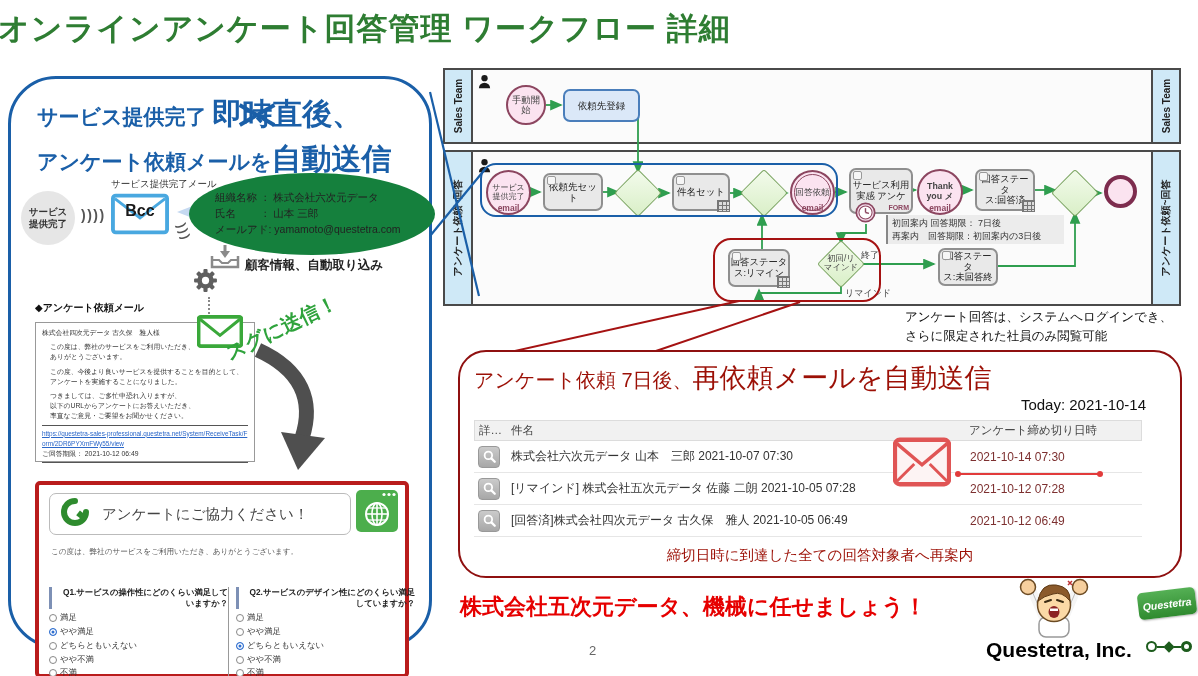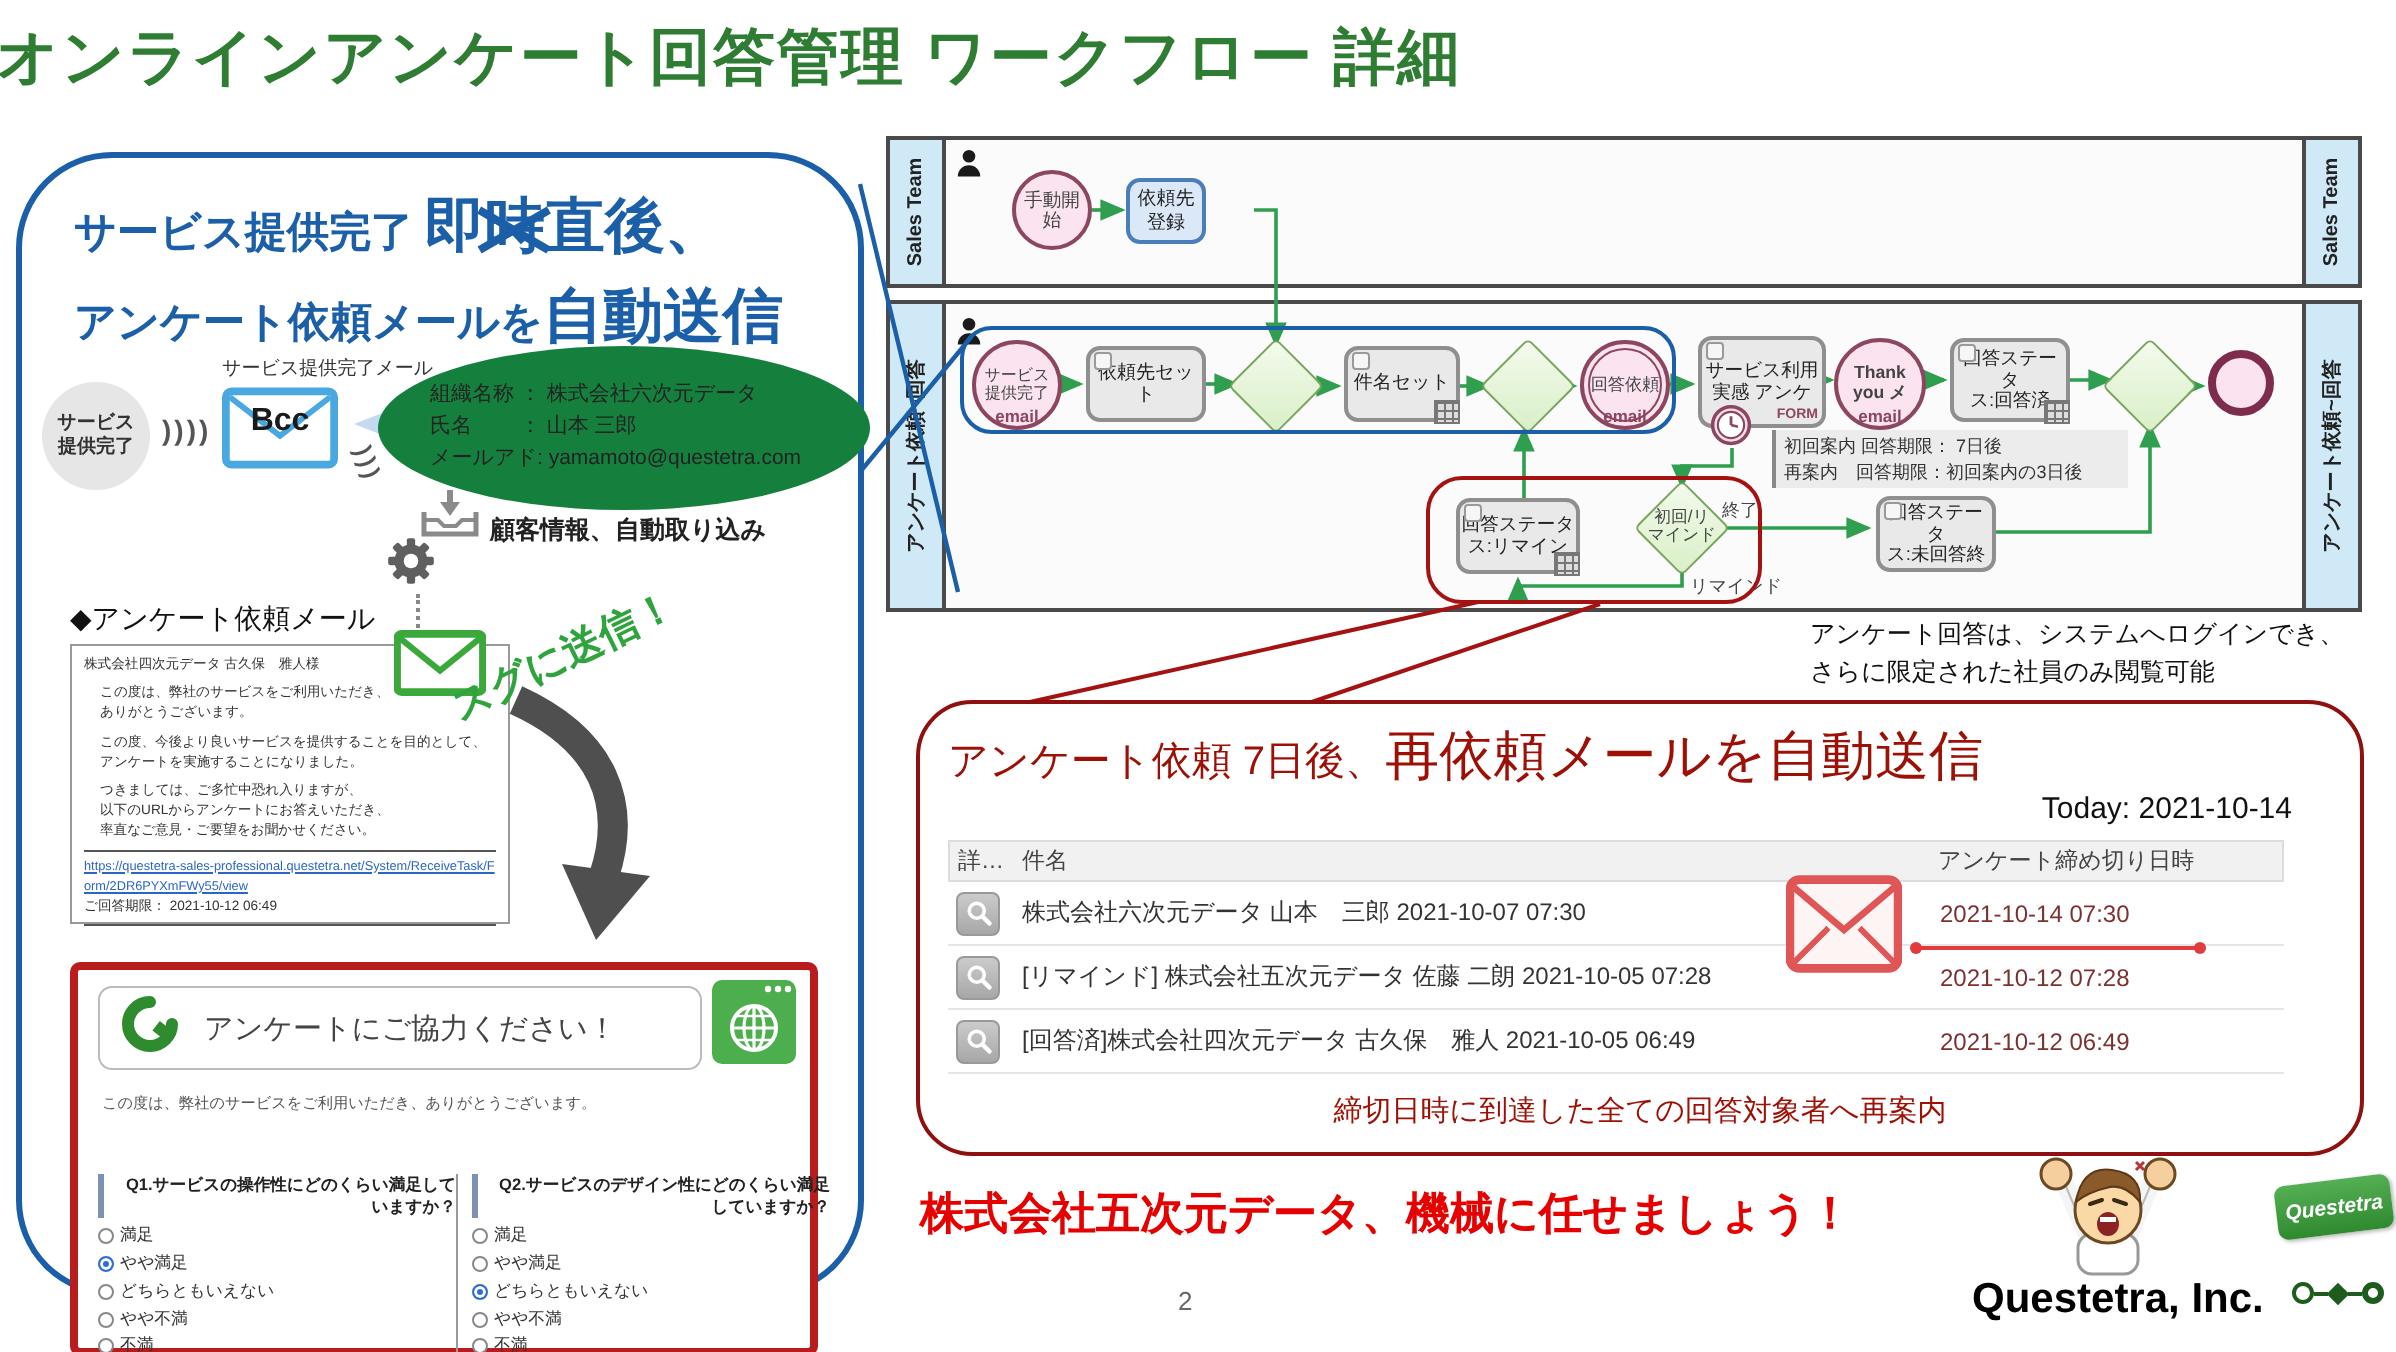--- a/index.html
+++ b/index.html
@@ -22,21 +22,21 @@
   #bcc-env{left:100px;top:114px;width:58px;height:42px;}
   #bcc-env .bcc-t{position:absolute;left:0;right:0;top:9px;text-align:center;font-size:16px;font-weight:bold;color:#1a1a1a;}
   #waves2{left:164px;top:146px;font-size:12px;font-weight:bold;color:#555;transform:rotate(70deg);letter-spacing:2px;}
   #cust-bubble{left:178px;top:94px;width:246px;height:82px;background:#15803d;border-radius:50%;display:flex;align-items:center;}
   #cust-bubble .txt{margin-left:26px;font-size:10.5px;color:#222;line-height:1.5;}
   #cust-tail{left:166px;top:126px;width:0;height:0;border-top:7px solid transparent;border-bottom:7px solid transparent;border-right:18px solid #c5d9f1;}
   #tray-ic{left:198px;top:164px;width:32px;height:28px;}
   #gear-ic{left:181px;top:188px;width:27px;height:27px;}
   #import-cap{left:234px;top:178px;font-size:12.5px;font-weight:bold;color:#222;}
   #dotline{left:197px;top:218px;height:24px;border-left:2px dotted #888;width:0;}
-  #mail-head{left:24px;top:222px;font-size:14px;font-weight:normal;color:#111;text-align:center;}
+  #mail-head{left:24px;top:222px;font-size:10px;font-weight:bold;color:#111;text-align:center;}
   #email-box{left:24px;top:243px;width:220px;height:140px;border:1px solid #999;background:#fff;box-sizing:border-box;padding:5px 6px;font-size:6.8px;color:#333;line-height:1.5;}
   #email-box .sep{border-top:1px solid #555;margin:3px 0;}
   #email-box a{color:#2a66c8;text-decoration:underline;word-break:break-all;font-size:6.4px;}
   #green-env{left:186px;top:236px;width:46px;height:33px;}
   #send-now{left:216px;top:262px;font-size:20px;font-weight:bold;color:#2fa33c;transform:rotate(-26deg);transform-origin:left center;white-space:nowrap;}
   
   #form{left:24px;top:402px;width:374px;height:197px;border:4px solid #b91c1c;border-radius:5px;background:#fff;box-sizing:border-box;}
   #form-header{position:absolute;left:10px;top:8px;width:302px;height:42px;border:1px solid #bbb;border-radius:7px;display:flex;align-items:center;gap:12px;padding-left:10px;box-sizing:border-box;}
   #form-header .ht{font-size:14.5px;color:#444;}
   #browser-ic{position:absolute;right:7px;top:5px;width:42px;height:42px;}
@@ -329,21 +329,21 @@
       <svg viewBox="0 0 20 20" width="15" height="15">
           <circle cx="10" cy="5.5" r="4.2" fill="#1a1a1a"></circle>
           <path d="M2.5 19 a7.5 7.5 0 0 1 15 0 z" fill="#1a1a1a"></path>
         </svg>
     </div>
   </div>
 
   <div class="node event" style="left:506px;top:85px;width:40px;height:40px;font-size:9.3px;">
       <span>手動開始</span>
     </div>
-  <div class="node task" style="left:563px;top:89px;width:40px;height:33px;background:#dbe8f8;border-color:#4a7ebb;">
+  <div class="node task" style="left:563px;top:89px;width:77px;height:33px;background:#dbe8f8;border-color:#4a7ebb;">
       <span>依頼先登録</span>
     </div>
 
   <div class="node event" style="left:486px;top:170px;width:45px;height:45px;">
     <span class="ml">サービス
 提供完了</span>
     <span class="em">email</span>
   </div>
   <div class="node task" style="left:543px;top:173px;width:60px;height:38px;">
       <span class="auto-ic"></span>

